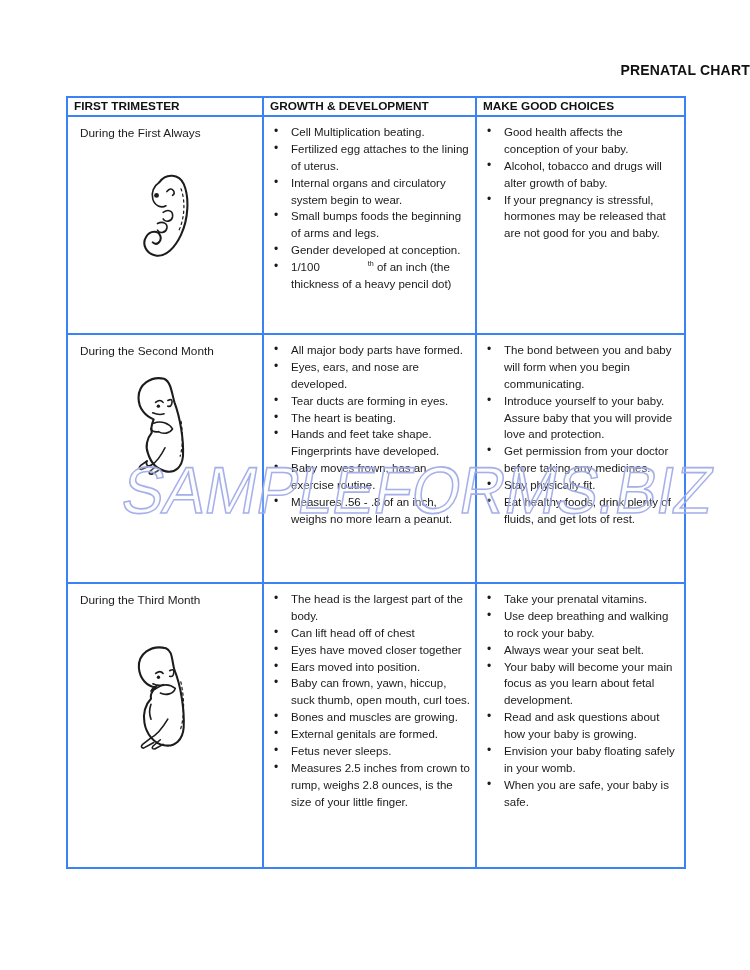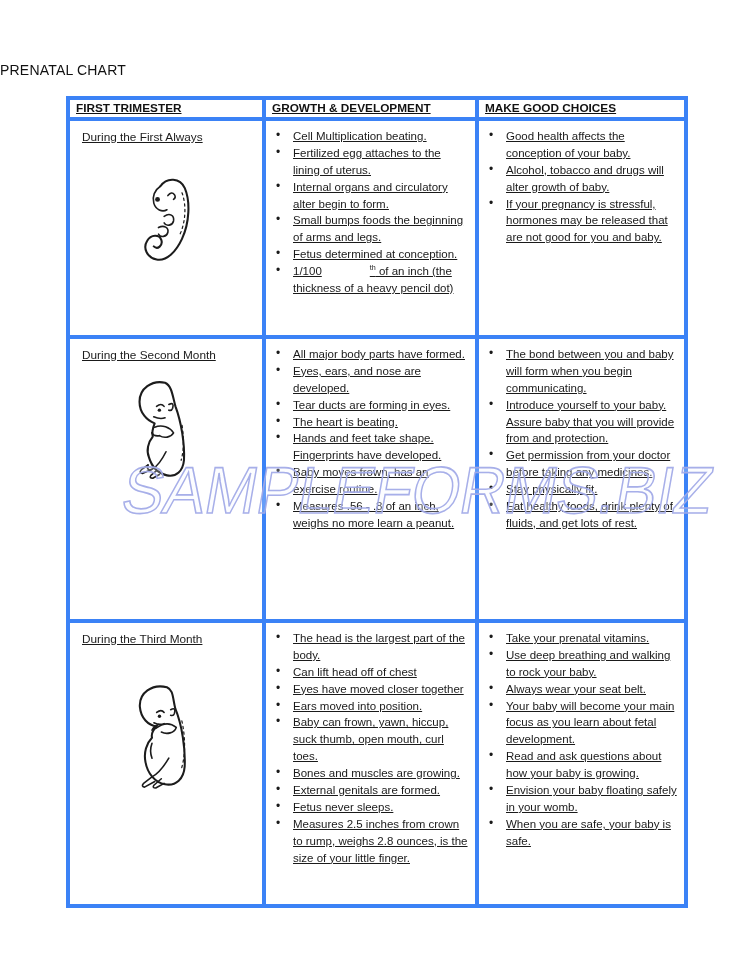--- a/index.html
+++ b/index.html
@@ -5,40 +5,39 @@
   html, body { margin: 0; padding: 0; background: #ffffff; }
   body {
     width: 750px; height: 970px; overflow: hidden;
     font-family: "Liberation Sans", sans-serif;
     color: #1a1a1a;
   }
   .page { position: relative; width: 750px; height: 970px; background: #ffffff; }
 
   .title {
     position: absolute; top: 62px; left: 0; width: 100%;
-    text-align: left; font-size: 14px; font-weight: normal;
+    text-align: right; font-size: 14px; font-weight: bold;
     letter-spacing: 0.2px; color: #111;
   }
 
   table.chart {
     position: absolute; left: 66px; top: 96px; width: 618px;
     border-collapse: collapse; table-layout: fixed;
   }
   table.chart th, table.chart td {
-    border: 4px solid #3b82f6; vertical-align: top; padding: 0;
+    border: 2px solid #3b82f6; vertical-align: top; padding: 0;
     background: transparent;
-    text-decoration: underline;
   }
   table.chart th {
     font-size: 11.8px; font-weight: bold; text-align: left;
     padding: 1px 4px 2px 6px; height: 14px; color: #111;
     white-space: nowrap; overflow: hidden;
   }
   tr.row1 { height: 218px; }
-  tr.row2 { height: 284px; }
+  tr.row2 { height: 249px; }
   tr.row3 { height: 285px; }
 
   .month-label {
     font-size: 11.8px; padding: 9px 4px 0 12px; color: #1c1c1c;
   }
   .figure { text-align: center; }
   .fig1 { margin-top: 30px; }
   .fig2 { margin-top: 16px; }
   .fig3 { margin-top: 34px; }
   .sketch path { stroke: #1c1c1c; fill: none; stroke-linecap: round; stroke-linejoin: round; }
@@ -101,23 +100,23 @@
               <path class="detail" d="M33 45 c6 -4 11 -1 10 5 c-1 5 -8 6 -10 2"></path>
               <path class="detail" d="M27 57 c6 -3 11 0 10 5 c-1 5 -8 6 -10 2"></path>
               <path class="hatch" d="M52 20 C57 33 56 52 49 66"></path>
             </svg>
           </div>
         </td>
         <td>
           <ul class="bullets">
               <li>Cell Multiplication beating.</li>
               <li>Fertilized egg attaches to the lining of uterus.</li>
-              <li>Internal organs and circulatory alter begin to form.</li>
+              <li>Internal organs and circulatory system begin to wear.</li>
               <li>Small bumps foods the beginning of arms and legs.</li>
-              <li>Fetus determined at conception.</li>
+              <li>Gender developed at conception.</li>
               <li>1/100<sup>th</sup> of an inch (the thickness of a heavy pencil dot)</li>
             </ul>
         </td>
         <td>
           <ul class="bullets">
               <li>Good health affects the conception of your baby.</li>
               <li>Alcohol, tobacco and drugs will alter growth of baby.</li>
               <li>If your pregnancy is stressful, hormones may be released that are not good for you and baby.</li>
             </ul>
         </td>
@@ -149,21 +148,21 @@
               <li>Tear ducts are forming in eyes.</li>
               <li>The heart is beating.</li>
               <li>Hands and feet take shape. Fingerprints have developed.</li>
               <li>Baby moves frown, has an exercise routine.</li>
               <li>Measures .56 - .8 of an inch, weighs no more learn a peanut.</li>
             </ul>
         </td>
         <td>
           <ul class="bullets">
               <li>The bond between you and baby will form when you begin communicating.</li>
-              <li>Introduce yourself to your baby. Assure baby that you will provide from and protection.</li>
+              <li>Introduce yourself to your baby. Assure baby that you will provide love and protection.</li>
               <li>Get permission from your doctor before taking any medicines.</li>
               <li>Stay physically fit.</li>
               <li>Eat healthy foods, drink plenty of fluids, and get lots of rest.</li>
             </ul>
         </td>
       </tr>
 
       <tr class="row3">
         <td>
           <div class="month-label">During the Third Month</div>

